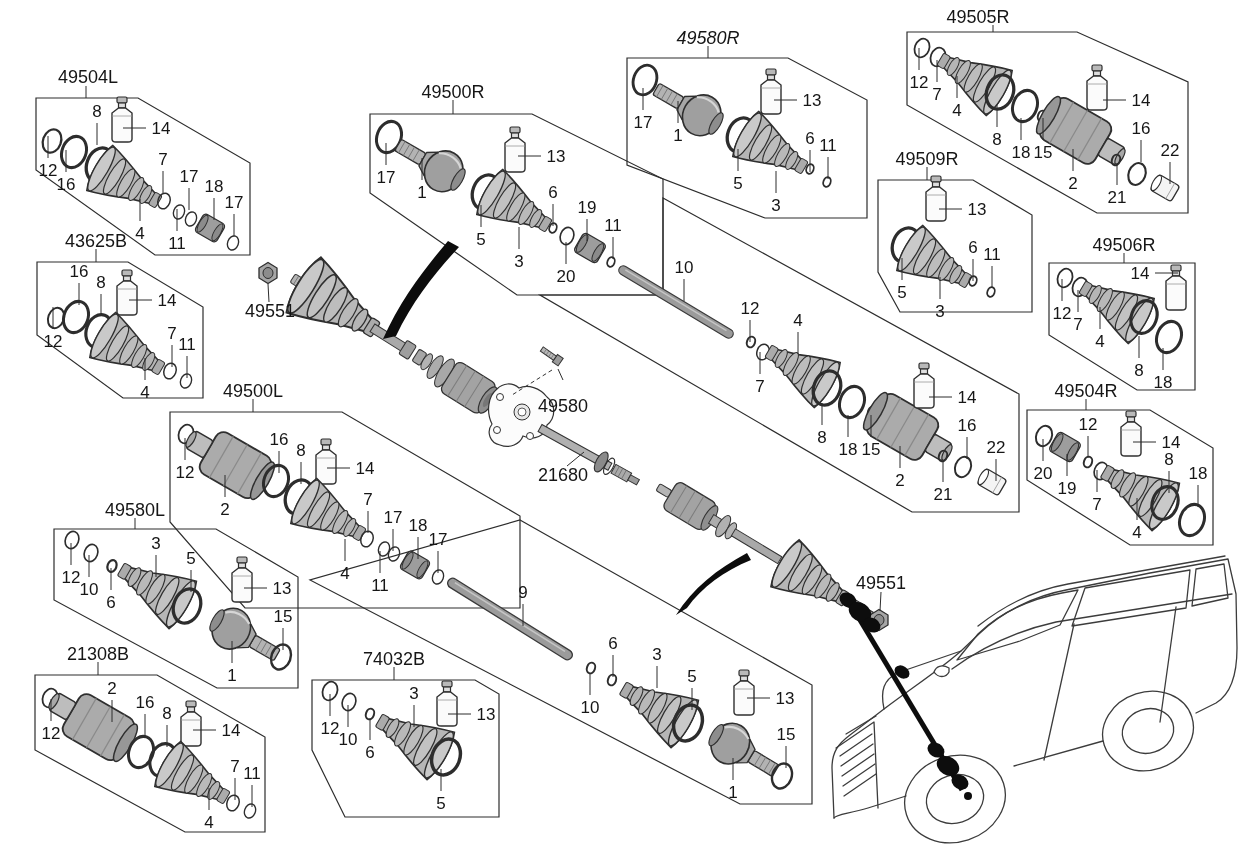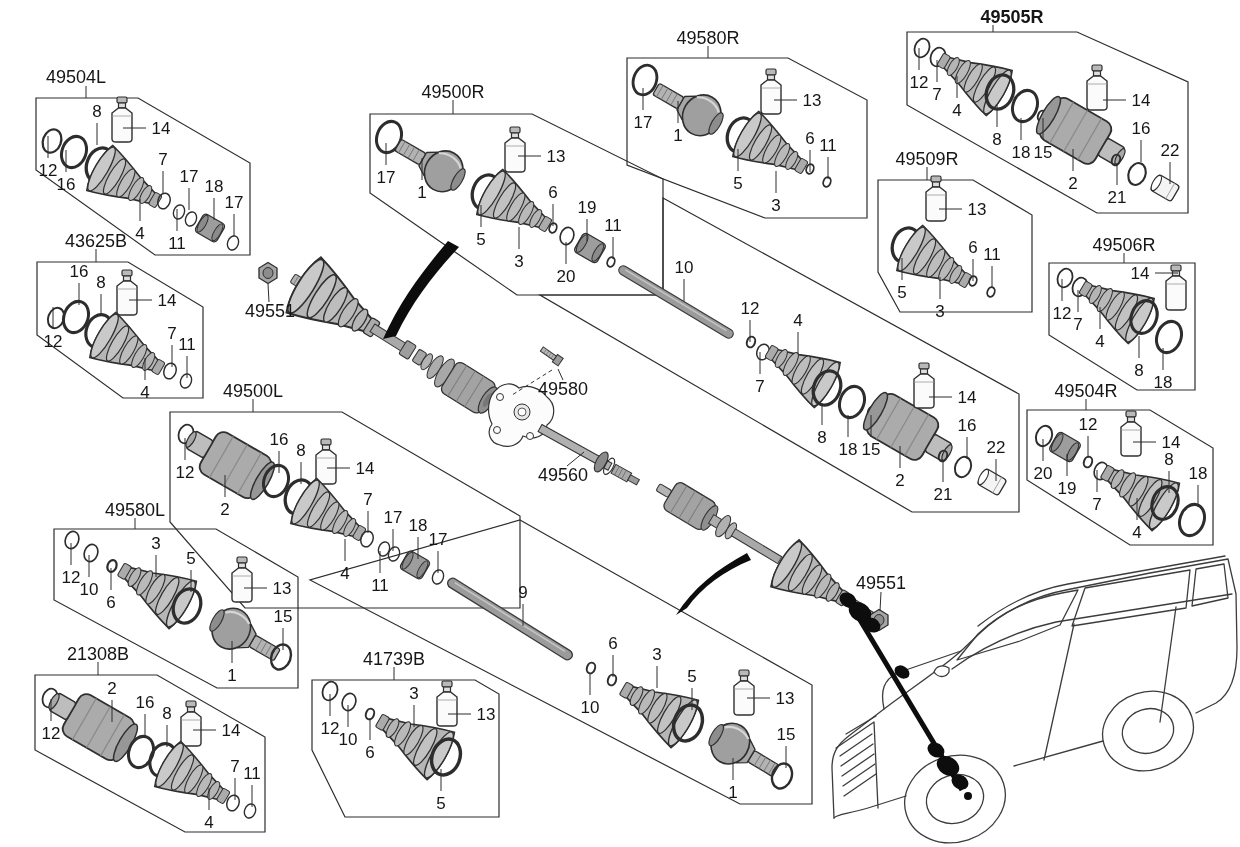--- a/index.html
+++ b/index.html
@@ -435,21 +435,21 @@
         <line x1="770" y1="698" x2="747" y2="698" stroke="#2d2d2d" stroke-width="1"></line>
         <line x1="733" y1="780" x2="733" y2="758" stroke="#2d2d2d" stroke-width="1"></line>
         <line x1="786" y1="746" x2="786" y2="768" stroke="#2d2d2d" stroke-width="1"></line>
         <line x1="269" y1="302" x2="268" y2="284" stroke="#2d2d2d" stroke-width="1"></line>
         <line x1="563" y1="380" x2="558" y2="369" stroke="#2d2d2d" stroke-width="1"></line>
         <line x1="567" y1="466" x2="584" y2="452" stroke="#2d2d2d" stroke-width="1"></line>
         <line x1="881" y1="592" x2="880" y2="611" stroke="#2d2d2d" stroke-width="1"></line>
       </g>
   </svg>
   <div id="labels">
-      <div class="lbl code" style="left: 76px; top: 77px;">49504L</div>
+      <div class="lbl code" style="left: 88px; top: 77px;">49504L</div>
       <div class="lbl" style="left: 97px; top: 111px;">8</div>
       <div class="lbl" style="left: 161px; top: 128px;">14</div>
       <div class="lbl" style="left: 48px; top: 170px;">12</div>
       <div class="lbl" style="left: 66px; top: 184px;">16</div>
       <div class="lbl" style="left: 163px; top: 159px;">7</div>
       <div class="lbl" style="left: 189px; top: 176px;">17</div>
       <div class="lbl" style="left: 214px; top: 186px;">18</div>
       <div class="lbl" style="left: 234px; top: 202px;">17</div>
       <div class="lbl" style="left: 140px; top: 233px;">4</div>
       <div class="lbl" style="left: 177px; top: 243px;">11</div>
@@ -484,46 +484,46 @@
       <div class="lbl" style="left: 232px; top: 675px;">1</div>
       <div class="lbl code" style="left: 98px; top: 654px;">21308B</div>
       <div class="lbl" style="left: 112px; top: 688px;">2</div>
       <div class="lbl" style="left: 145px; top: 702px;">16</div>
       <div class="lbl" style="left: 167px; top: 713px;">8</div>
       <div class="lbl" style="left: 231px; top: 730px;">14</div>
       <div class="lbl" style="left: 51px; top: 733px;">12</div>
       <div class="lbl" style="left: 235px; top: 766px;">7</div>
       <div class="lbl" style="left: 252px; top: 773px;">11</div>
       <div class="lbl" style="left: 209px; top: 822px;">4</div>
-      <div class="lbl code" style="left: 394px; top: 659px;">41739B</div>
+      <div class="lbl code" style="left: 394px; top: 659px;">74032B</div>
       <div class="lbl" style="left: 330px; top: 728px;">12</div>
       <div class="lbl" style="left: 348px; top: 739px;">10</div>
       <div class="lbl" style="left: 370px; top: 752px;">6</div>
       <div class="lbl" style="left: 414px; top: 693px;">3</div>
       <div class="lbl" style="left: 486px; top: 714px;">13</div>
       <div class="lbl" style="left: 441px; top: 803px;">5</div>
       <div class="lbl code" style="left: 453px; top: 92px;">49500R</div>
       <div class="lbl" style="left: 386px; top: 177px;">17</div>
       <div class="lbl" style="left: 422px; top: 192px;">1</div>
       <div class="lbl" style="left: 481px; top: 239px;">5</div>
       <div class="lbl" style="left: 556px; top: 156px;">13</div>
       <div class="lbl" style="left: 519px; top: 261px;">3</div>
       <div class="lbl" style="left: 553px; top: 192px;">6</div>
       <div class="lbl" style="left: 566px; top: 276px;">20</div>
       <div class="lbl" style="left: 587px; top: 207px;">19</div>
       <div class="lbl" style="left: 613px; top: 225px;">11</div>
-      <div class="lbl code" style="left: 708px; top: 38px;">49580R</div>
+      <div class="lbl code" style="left: 708px; top: 38px; font-style: italic;">49580R</div>
       <div class="lbl" style="left: 643px; top: 122px;">17</div>
       <div class="lbl" style="left: 678px; top: 135px;">1</div>
       <div class="lbl" style="left: 738px; top: 183px;">5</div>
       <div class="lbl" style="left: 812px; top: 100px;">13</div>
       <div class="lbl" style="left: 776px; top: 205px;">3</div>
       <div class="lbl" style="left: 810px; top: 138px;">6</div>
       <div class="lbl" style="left: 828px; top: 145px;">11</div>
-      <div class="lbl code" style="left: 1012px; top: 17px; font-weight: bold;">49505R</div>
+      <div class="lbl code" style="left: 978px; top: 17px;">49505R</div>
       <div class="lbl" style="left: 919px; top: 82px;">12</div>
       <div class="lbl" style="left: 937px; top: 94px;">7</div>
       <div class="lbl" style="left: 957px; top: 110px;">4</div>
       <div class="lbl" style="left: 997px; top: 139px;">8</div>
       <div class="lbl" style="left: 1021px; top: 152px;">18</div>
       <div class="lbl" style="left: 1043px; top: 152px;">15</div>
       <div class="lbl" style="left: 1141px; top: 100px;">14</div>
       <div class="lbl" style="left: 1073px; top: 183px;">2</div>
       <div class="lbl" style="left: 1141px; top: 128px;">16</div>
       <div class="lbl" style="left: 1117px; top: 197px;">21</div>
@@ -564,17 +564,17 @@
       <div class="lbl" style="left: 996px; top: 447px;">22</div>
       <div class="lbl" style="left: 523px; top: 592px;">9</div>
       <div class="lbl" style="left: 590px; top: 707px;">10</div>
       <div class="lbl" style="left: 613px; top: 643px;">6</div>
       <div class="lbl" style="left: 657px; top: 654px;">3</div>
       <div class="lbl" style="left: 692px; top: 676px;">5</div>
       <div class="lbl" style="left: 785px; top: 698px;">13</div>
       <div class="lbl" style="left: 733px; top: 792px;">1</div>
       <div class="lbl" style="left: 786px; top: 734px;">15</div>
       <div class="lbl code" style="left: 270px; top: 311px;">49551</div>
-      <div class="lbl code" style="left: 563px; top: 389px;">49580</div>
-      <div class="lbl code" style="left: 563px; top: 475px;">49560</div>
+      <div class="lbl code" style="left: 563px; top: 406px;">49580</div>
+      <div class="lbl code" style="left: 563px; top: 475px;">21680</div>
       <div class="lbl code" style="left: 881px; top: 583px;">49551</div>
     </div>
 </div>
 
 </body></html>

